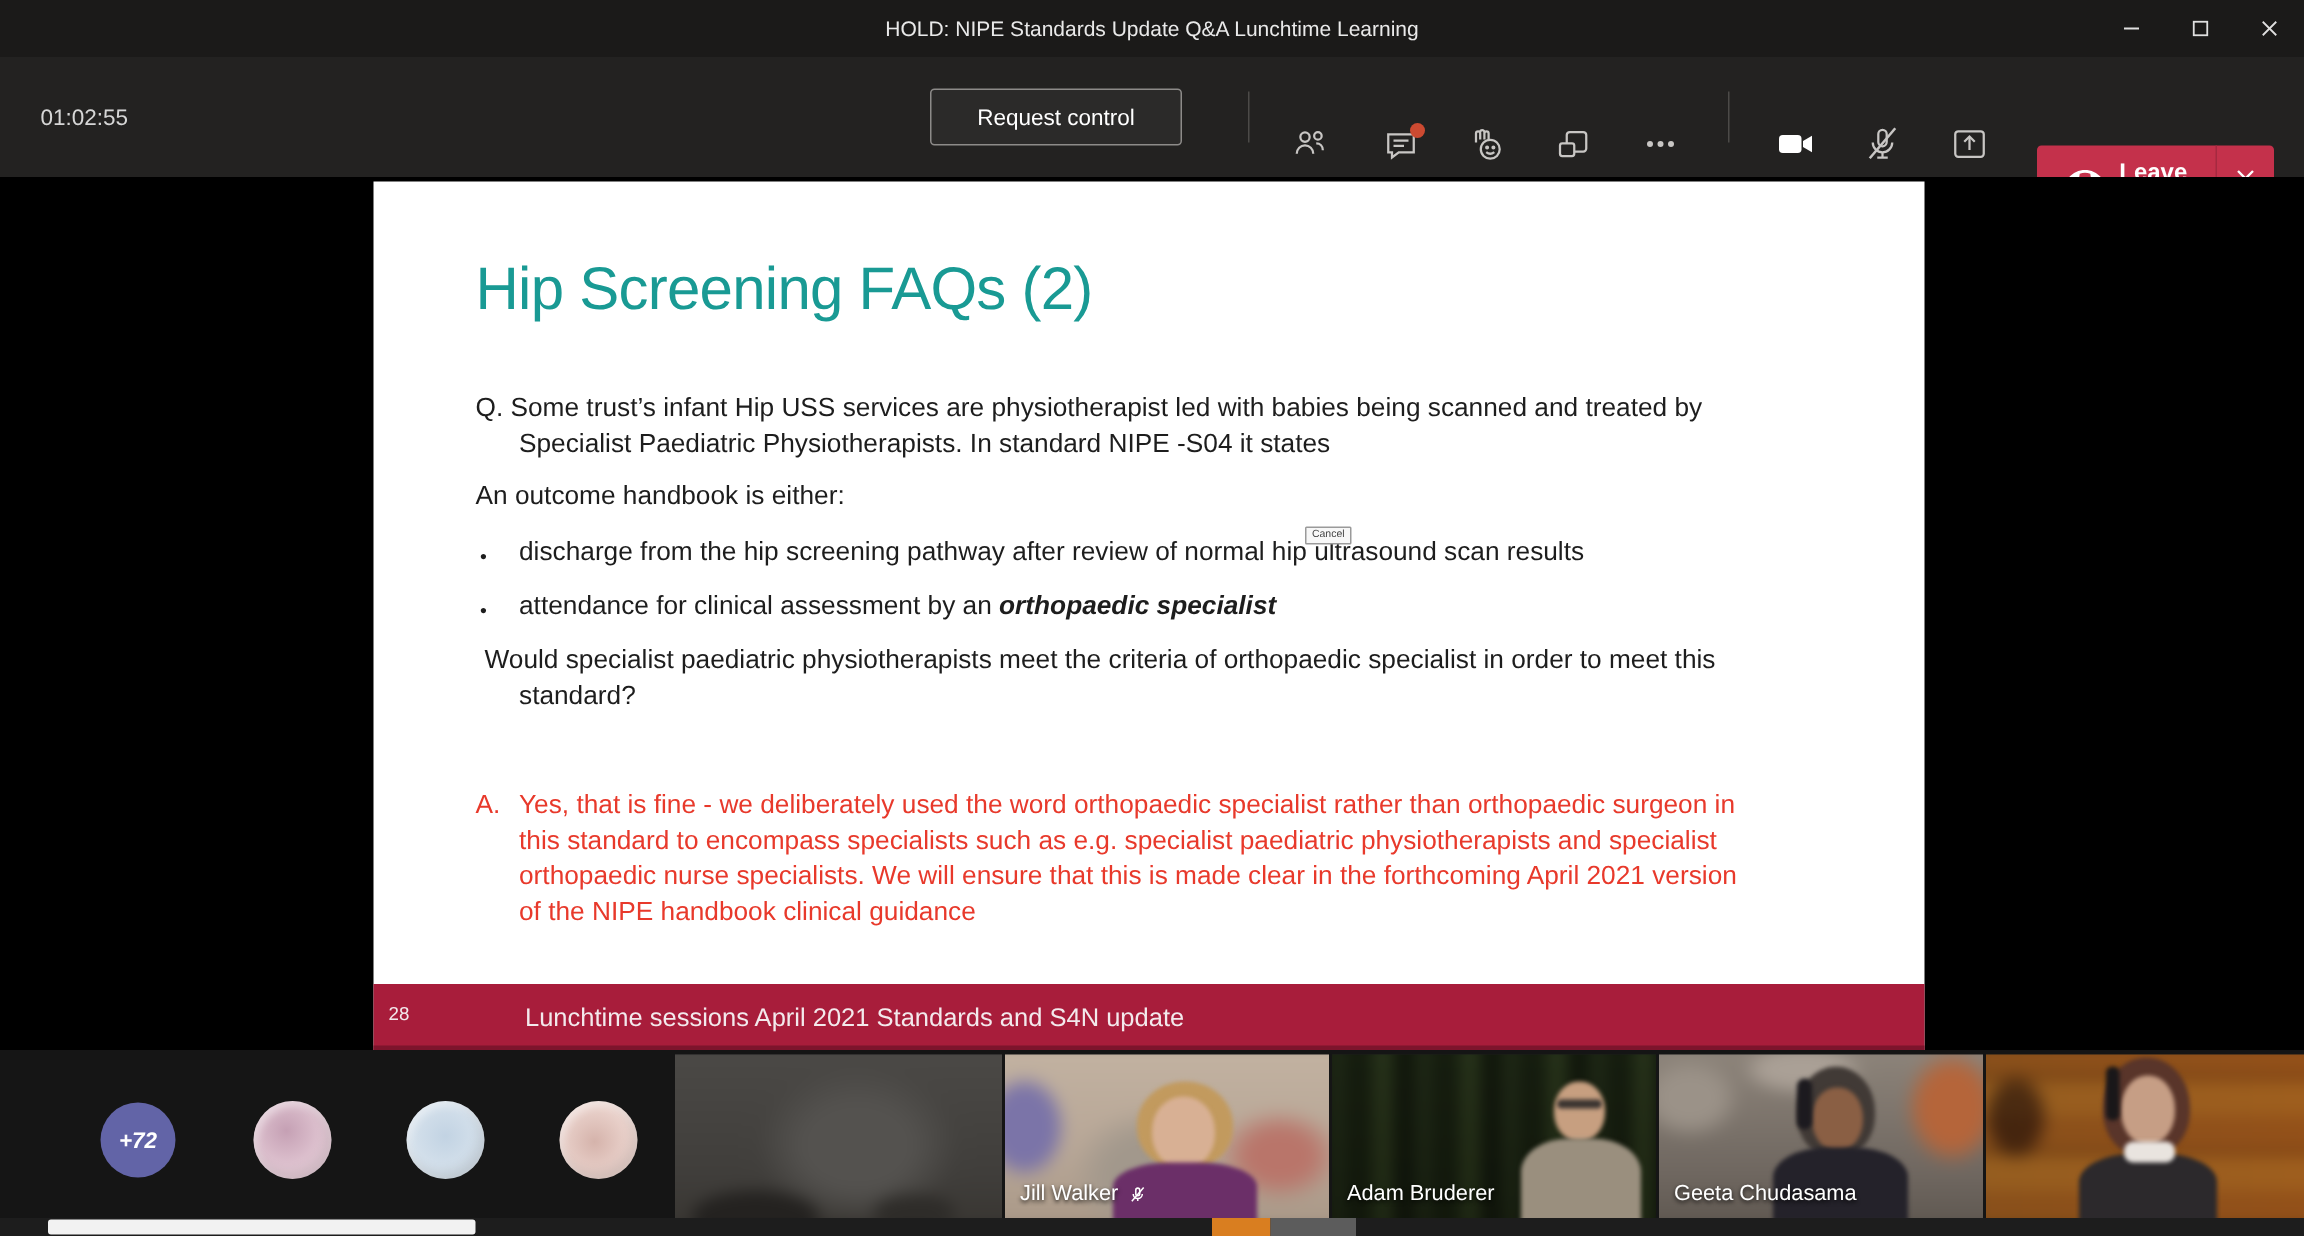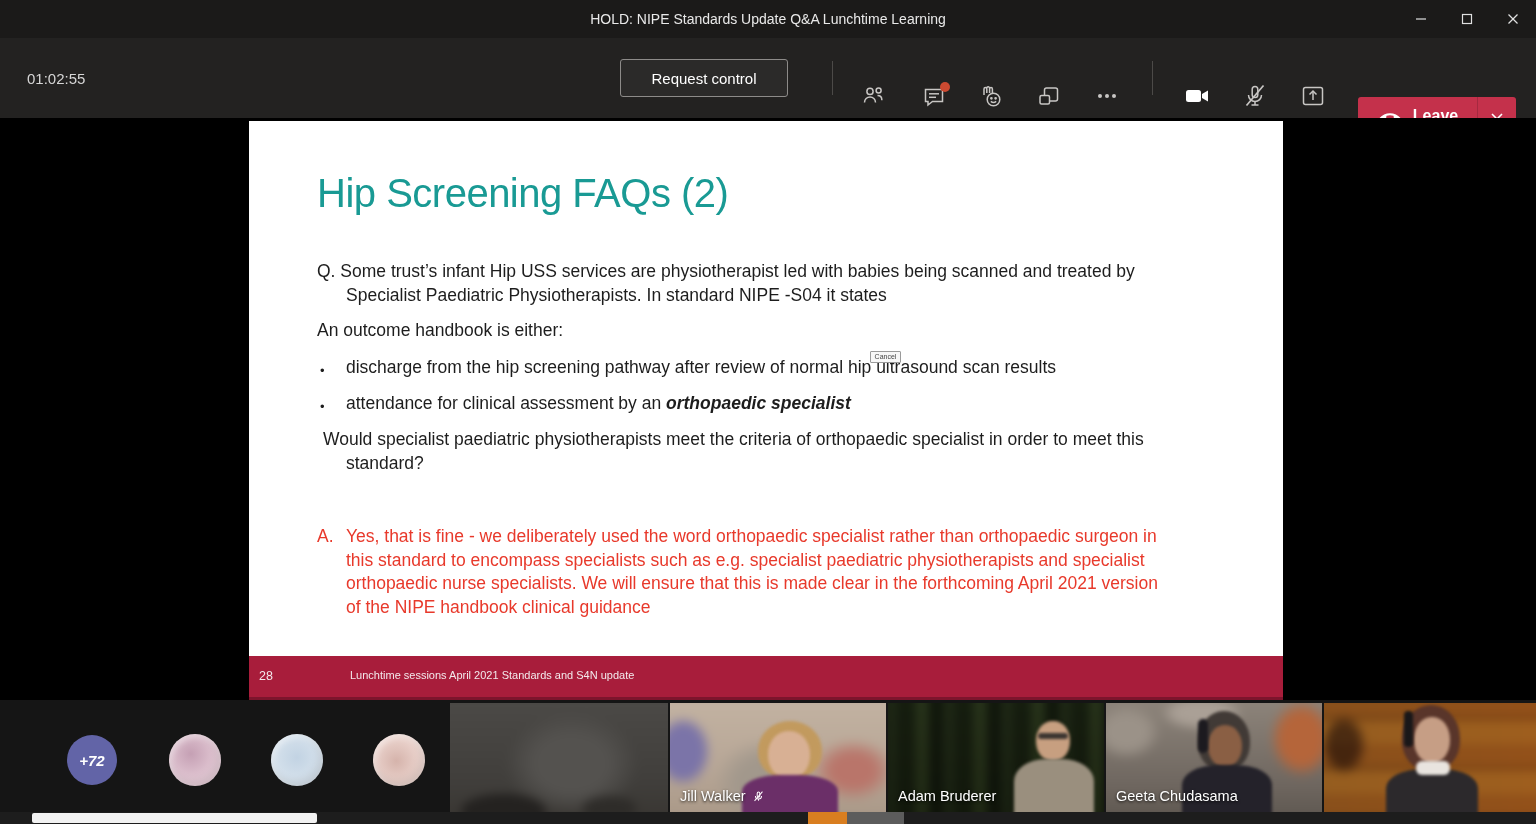--- a/index.html
+++ b/index.html
@@ -53,21 +53,21 @@
   .question-cont { padding-left:23px; }
   .answer-block { position:absolute; left:68px; top:404px; color:#e8392b; }
   .answer-label { position:absolute; left:0; top:0; }
   .answer-lines { padding-left:29px; }
   .cancel-chip { position:absolute; left:621px; top:230px; width:31px; height:12px;
     background:#f7f7f7; border:1px solid #9a9a9a; border-radius:1px; color:#444;
     font-size:7px; line-height:10px; text-align:center; overflow:hidden; }
   .slide-footer { position:absolute; left:0; bottom:0; width:1034px; height:44px;
     background:#a81d3b; border-bottom:3px solid #7d142c; color:#f3e9ec; }
   .slide-pagenum { position:absolute; left:10px; top:13px; font-size:12.5px; }
-  .slide-footer-text { position:absolute; left:101px; top:13px; font-size:11px; }
+  .slide-footer-text { position:absolute; left:101px; top:13px; font-size:17px; }
 
   
   .filmstrip { position:absolute; left:0; top:700px; width:1536px; height:112px; background:#151515; }
   .overflow-badge { position:absolute; left:67px; top:35px; width:50px; height:50px;
     border-radius:50%; background:#6264a7; color:#fff; font-size:15px; font-weight:700;
     display:flex; align-items:center; justify-content:center; cursor:pointer;font-style:italic; }
   .avatar { position:absolute; top:34px; width:52px; height:52px; border-radius:50%;
     box-shadow: inset -3px -4px 8px rgba(0,0,0,0.12), inset 2px 3px 6px rgba(255,255,255,0.45); }
   .avatar-1 { left:169px; background:radial-gradient(circle at 42% 38%, #c5a0b4, #e6cdd8 70%); }
   .avatar-2 { left:271px; background:radial-gradient(circle at 50% 45%, #c2d3e3, #d8e3ed 70%); }

